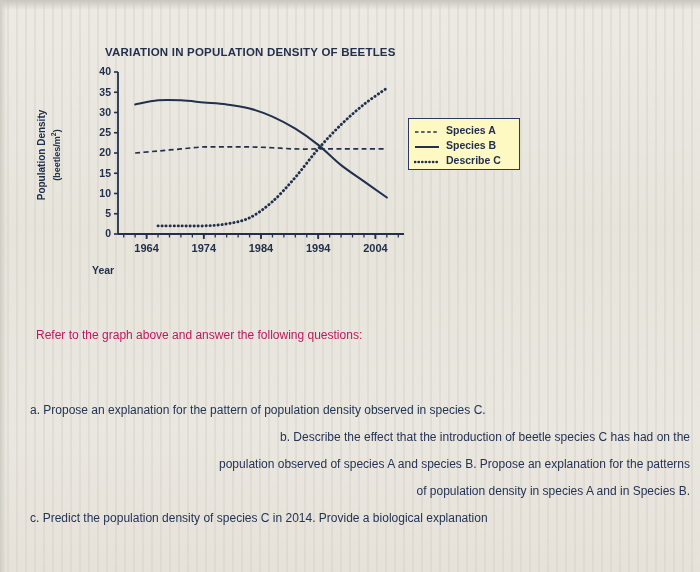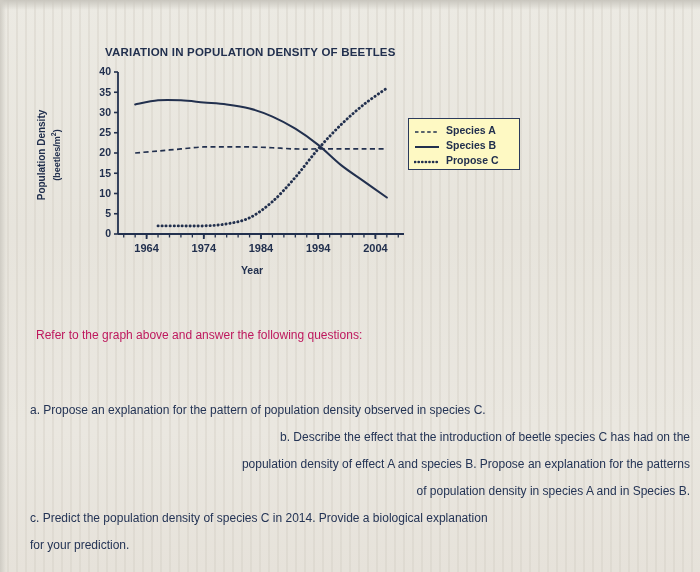--- a/index.html
+++ b/index.html
@@ -89,21 +89,21 @@
     width: 320px;
     height: 180px;
   }
   .plot-svg { display: block; }
 
   .x-axis-label {
     position: absolute;
     left: 52px;
     top: 222px;
     width: 320px;
-    text-align: center;
+    text-align: left;
     font-size: 10.5px;
     font-weight: bold;
     color: #22304e;
   }
 
   .legend-box {
     position: absolute;
     left: 368px;
     top: 76px;
     width: 112px;
@@ -254,29 +254,28 @@
           </svg>
         </span>
         <span class="legend-label">Species B</span>
       </div>
       <div class="legend-row">
         <span class="legend-key">
           <svg width="26" height="12" viewBox="0 0 26 12">
             <line x1="1" y1="6" x2="25" y2="6" stroke="#22304e" stroke-width="2.6" stroke-linecap="round" stroke-dasharray="0.2,3.4"></line>
           </svg>
         </span>
-        <span class="legend-label">Propose C</span>
+        <span class="legend-label">Describe C</span>
       </div>
     </div>
   </div>
 
   <div class="prompt">Refer to the graph above and answer the following questions:</div>
 
   <div class="questions">
     <p class="q-item">a. Propose an explanation for the pattern of population density observed in species C.</p>
     <p class="q-item b">b. Describe the effect that the introduction of beetle species C has had on the</p>
-    <p class="q-item b">population density of effect A and species B. Propose an explanation for the patterns</p>
+    <p class="q-item b">population observed of species A and species B. Propose an explanation for the patterns</p>
     <p class="q-item b">of population density in species A and in Species B.</p>
     <p class="q-item">c. Predict the population density of species C in 2014. Provide a biological explanation</p>
-    <p class="q-item">for your prediction.</p>
   </div>
 
 </div>
 
 </body></html>

